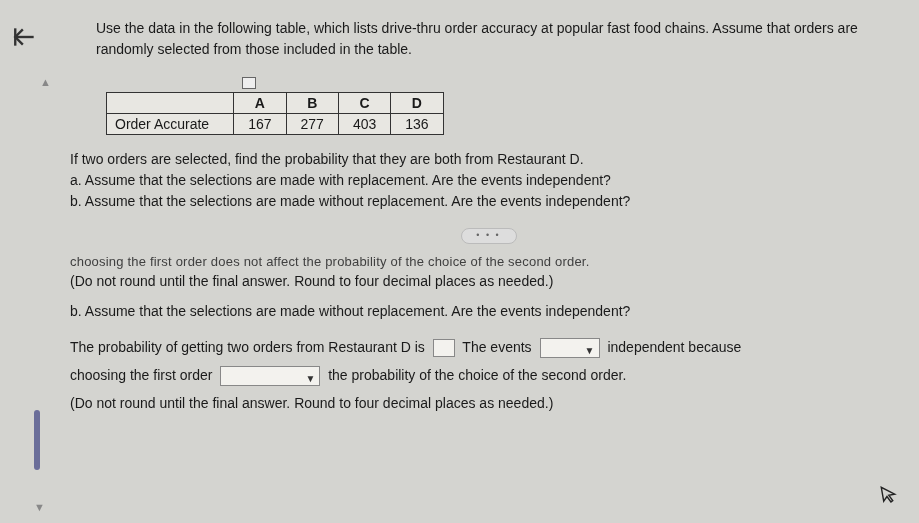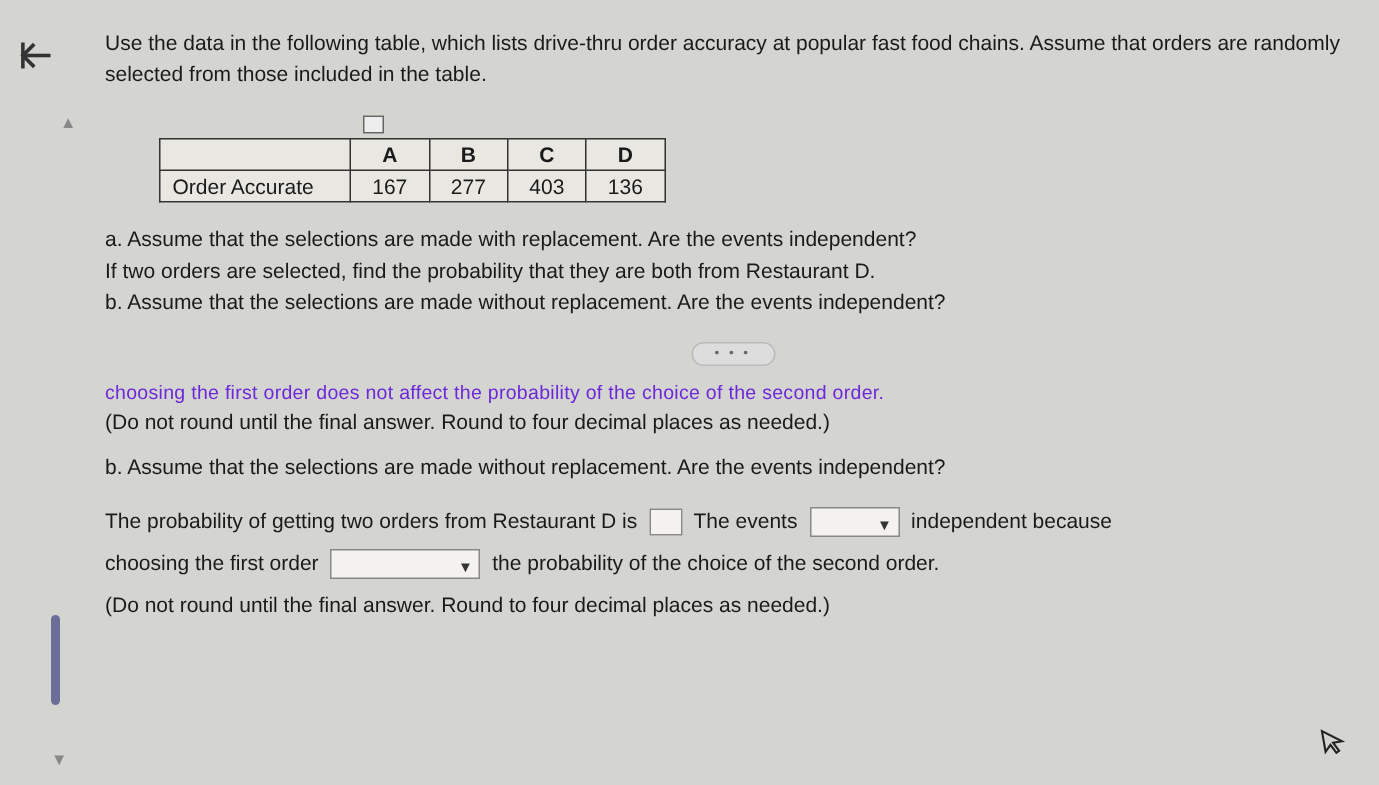--- a/index.html
+++ b/index.html
@@ -28,21 +28,21 @@
       width: 16px;
       height: 16px;
       color: #888;
       font-size: 11px;
     }
     .content {
       margin-left: 70px;
       margin-right: 12px;
       padding-top: 18px;
     }
-    .intro { line-height: 1.5; margin-bottom: 10px; }
+    .intro { line-height: 1.5; margin-bottom: 10px; margin-left: 26px; }
     .table-wrap { margin-left: 36px; margin-top: 14px; margin-bottom: 14px; }
     .table-title { font-weight: bold; margin-left: 130px; margin-bottom: 2px; }
     .copy-icon {
       display: inline-block;
       width: 14px; height: 12px;
       border: 1px solid #666;
       vertical-align: middle;
       margin-left: 6px;
       position: relative;
       background: #eee;
@@ -65,21 +65,21 @@
       border: 1px solid #bbb;
       border-radius: 10px;
       background: #ddd;
       color: #666;
       font-size: 9px;
       text-align: center;
       line-height: 13px;
       letter-spacing: 2px;
     }
     .faded {
-      color: #6d28d9;
+      color: #404040;
       font-size: 13px;
       margin-bottom: 4px;
       letter-spacing: 0.2px;
     }
     .instr { margin-bottom: 14px; }
     .partb { margin-bottom: 14px; }
     .answer-line { line-height: 2.0; }
     .blank-box {
       display: inline-block;
       width: 22px; height: 18px;
@@ -165,22 +165,22 @@
         <td>167</td>
         <td>277</td>
         <td>403</td>
         <td>136</td>
       </tr>
     </tbody>
       </table>
   </div>
 
   <div class="qtext">
+    <div>If two orders are selected, find the probability that they are both from Restaurant D.</div>
     <div>a. Assume that the selections are made with replacement. Are the events independent?</div>
-    <div>If two orders are selected, find the probability that they are both from Restaurant D.</div>
     <div>b. Assume that the selections are made without replacement. Are the events independent?</div>
   </div>
 
   <div class="expander">• • •</div>
 
   <div class="faded">choosing the first order  does not affect  the probability of the choice of the second order.</div>
   <div class="instr">(Do not round until the final answer. Round to four decimal places as needed.)</div>
 
   <div class="partb">b. Assume that the selections are made without replacement. Are the events independent?</div>
 

